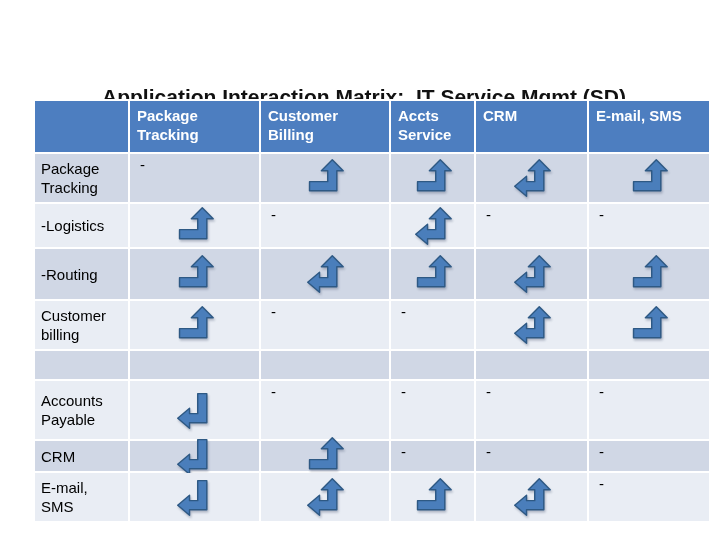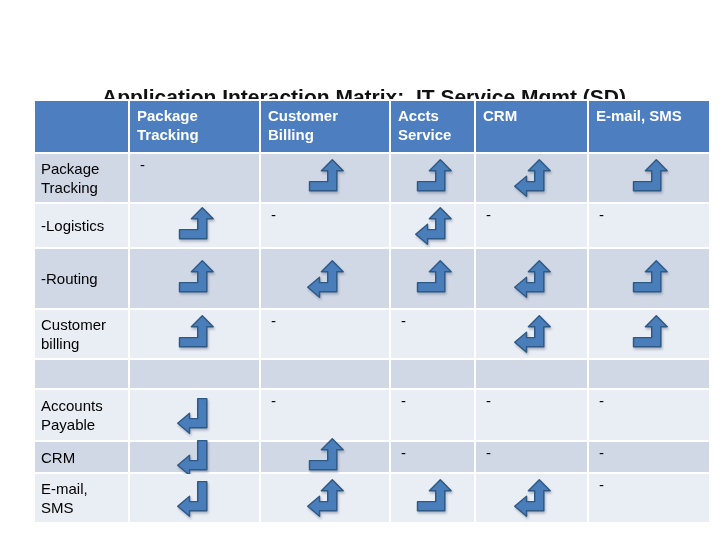--- a/index.html
+++ b/index.html
@@ -28,24 +28,24 @@
   td.cell{position:relative;font-size:15px;color:#000;vertical-align:top;
      padding:0;}
   td.cell .dash{position:absolute;top:2px;left:10px;line-height:17px;}
   svg.arrow{position:absolute;left:50%;top:50%;width:40px;height:40px;
      transform:translate(-50%,-50%);
      filter:drop-shadow(1.5px 2px 1px rgba(100,110,135,.45));}
   svg.arrow path{fill:var(--arrow-fill);stroke:var(--arrow-stroke);
      stroke-width:1.6;stroke-linejoin:round;}
   tbody tr:nth-child(1){height:50px;}
   tbody tr:nth-child(2){height:45px;}
-  tbody tr:nth-child(3){height:61px;}
+  tbody tr:nth-child(3){height:52px;}
   tbody tr:nth-child(4){height:50px;}
   tbody tr:nth-child(5){height:30px;}
-  tbody tr:nth-child(6){height:52px;}
+  tbody tr:nth-child(6){height:60px;}
   tbody tr:nth-child(7){height:32px;}
   tbody tr:nth-child(8){height:50px;}
 </style>
 </head>
 <body>
 
 <div class="slide">
   <div class="title">
     <div>Application Interaction Matrix:  IT Service Mgmt (SD)</div>
     <div>Exercise 6</div>

